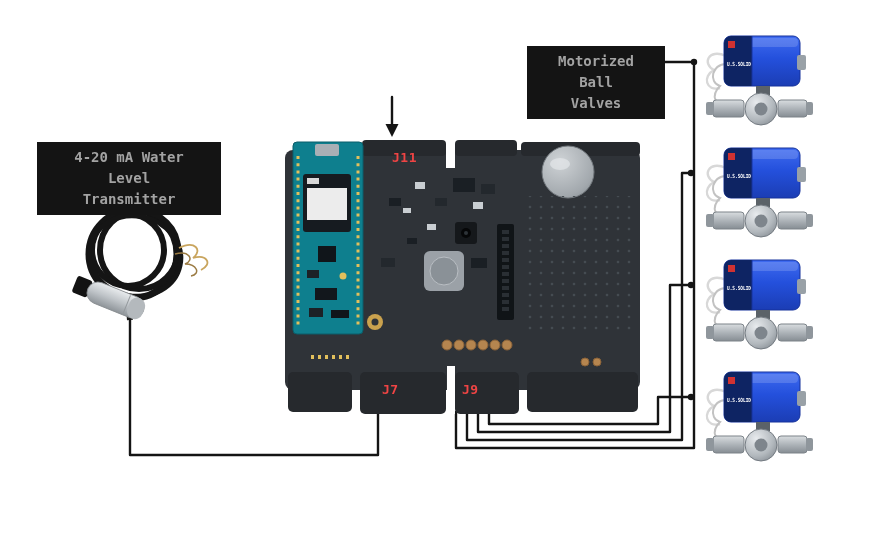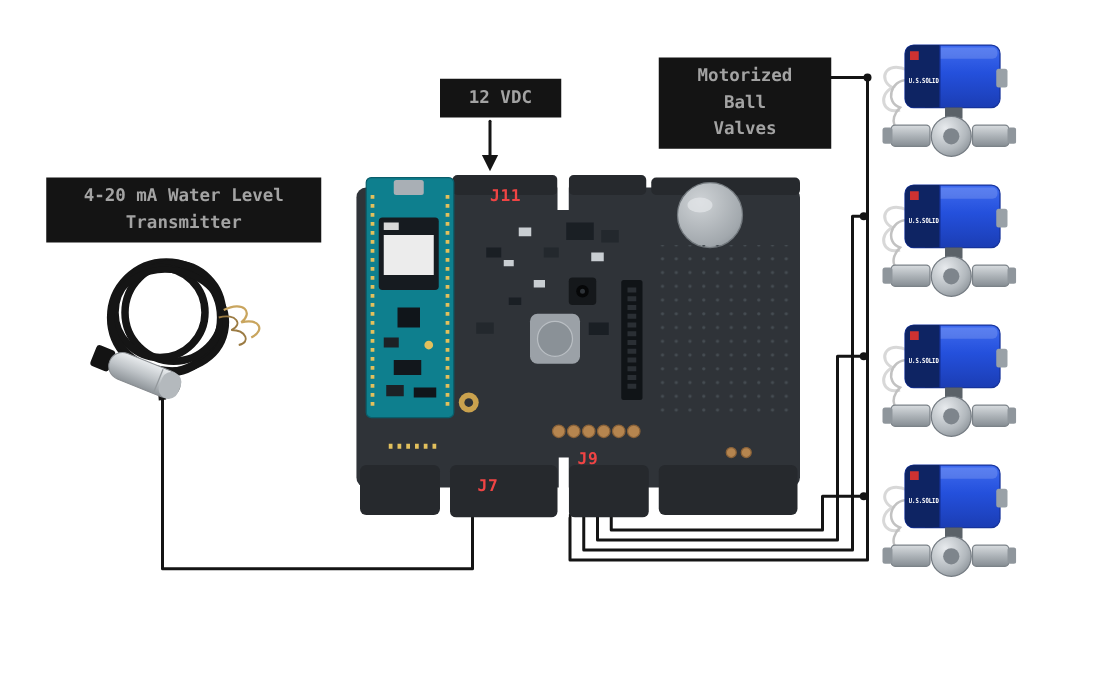--- a/index.html
+++ b/index.html
@@ -15,33 +15,33 @@
   .label {
     position: absolute;
     background: #141414;
     color: #a3a3a3;
     font-weight: 700;
     font-size: 14px;
     line-height: 1.5;
     text-align: center;
     padding: 5px 23px;
   }
-  #label-transmitter { left: 37px;  top: 142px; width: 220px; }
+  #label-transmitter { left: 37px;  top: 142px; width: 184px; }
   #label-power       { left: 352px; top: 63px; }
   #label-valves      { left: 527px; top: 46px;  width: 138px; }
   .conn-label {
     position: absolute;
     color: #ef4444;
     font-weight: 700;
     font-size: 13px;
     letter-spacing: 0.5px;
   }
   #conn-j11 { left: 392px; top: 150px; }
   #conn-j7  { left: 382px; top: 382px; }
-  #conn-j9  { left: 462px; top: 360px; }
+  #conn-j9  { left: 462px; top: 382px; }
   #wires  { position: absolute; left: 0; top: 0; }
   #sensor { position: absolute; left: 55px;  top: 190px; width: 175px; height: 140px; }
   #board  { position: absolute; left: 285px; top: 138px; width: 355px; height: 276px; }
   .valve  { position: absolute; left: 698px; width: 115px; height: 112px; }
   #valve-1 { top: 30px; }
   #valve-2 { top: 142px; }
   #valve-3 { top: 254px; }
   #valve-4 { top: 366px; }
   svg text { font-family: "DejaVu Sans Mono", "Liberation Mono", monospace; font-weight: 700; }
 </style>
@@ -191,21 +191,20 @@
       <circle cx="300" cy="224" r="4"></circle>
         <circle cx="312" cy="224" r="4"></circle>
     </g>
   </svg>
 
   <div id="conn-j11" class="conn-label">J11</div>
   <div id="conn-j7" class="conn-label">J7</div>
   <div id="conn-j9" class="conn-label">J9</div>
 
   <div id="label-transmitter" class="label">4-20 mA Water Level Transmitter</div>
-  <div id="label-power" class="label">12 VDC</div>
   <div id="label-valves" class="label">Motorized Ball Valves</div>
 
   <div id="valve-1" class="valve">
     <svg viewBox="0 0 115 112">
       <path d="M28,26 C10,18 4,34 16,40 C4,46 8,62 22,58" stroke="#d8d8d8" stroke-width="2.4" fill="none"></path>
       <path d="M28,34 C14,34 10,52 22,56 C12,66 18,78 28,72" stroke="#c2c2c2" stroke-width="2" fill="none"></path>
       <rect x="26" y="6" width="76" height="50" rx="7" fill="url(#gradBlue)" stroke="#16339c"></rect>
       <rect x="28" y="8" width="72" height="9" rx="4" fill="#ffffff" opacity="0.16"></rect>
       <rect x="26" y="6" width="28" height="50" rx="7" fill="#0e2463"></rect>
       <rect x="42" y="6" width="12" height="50" fill="#0e2463"></rect>

